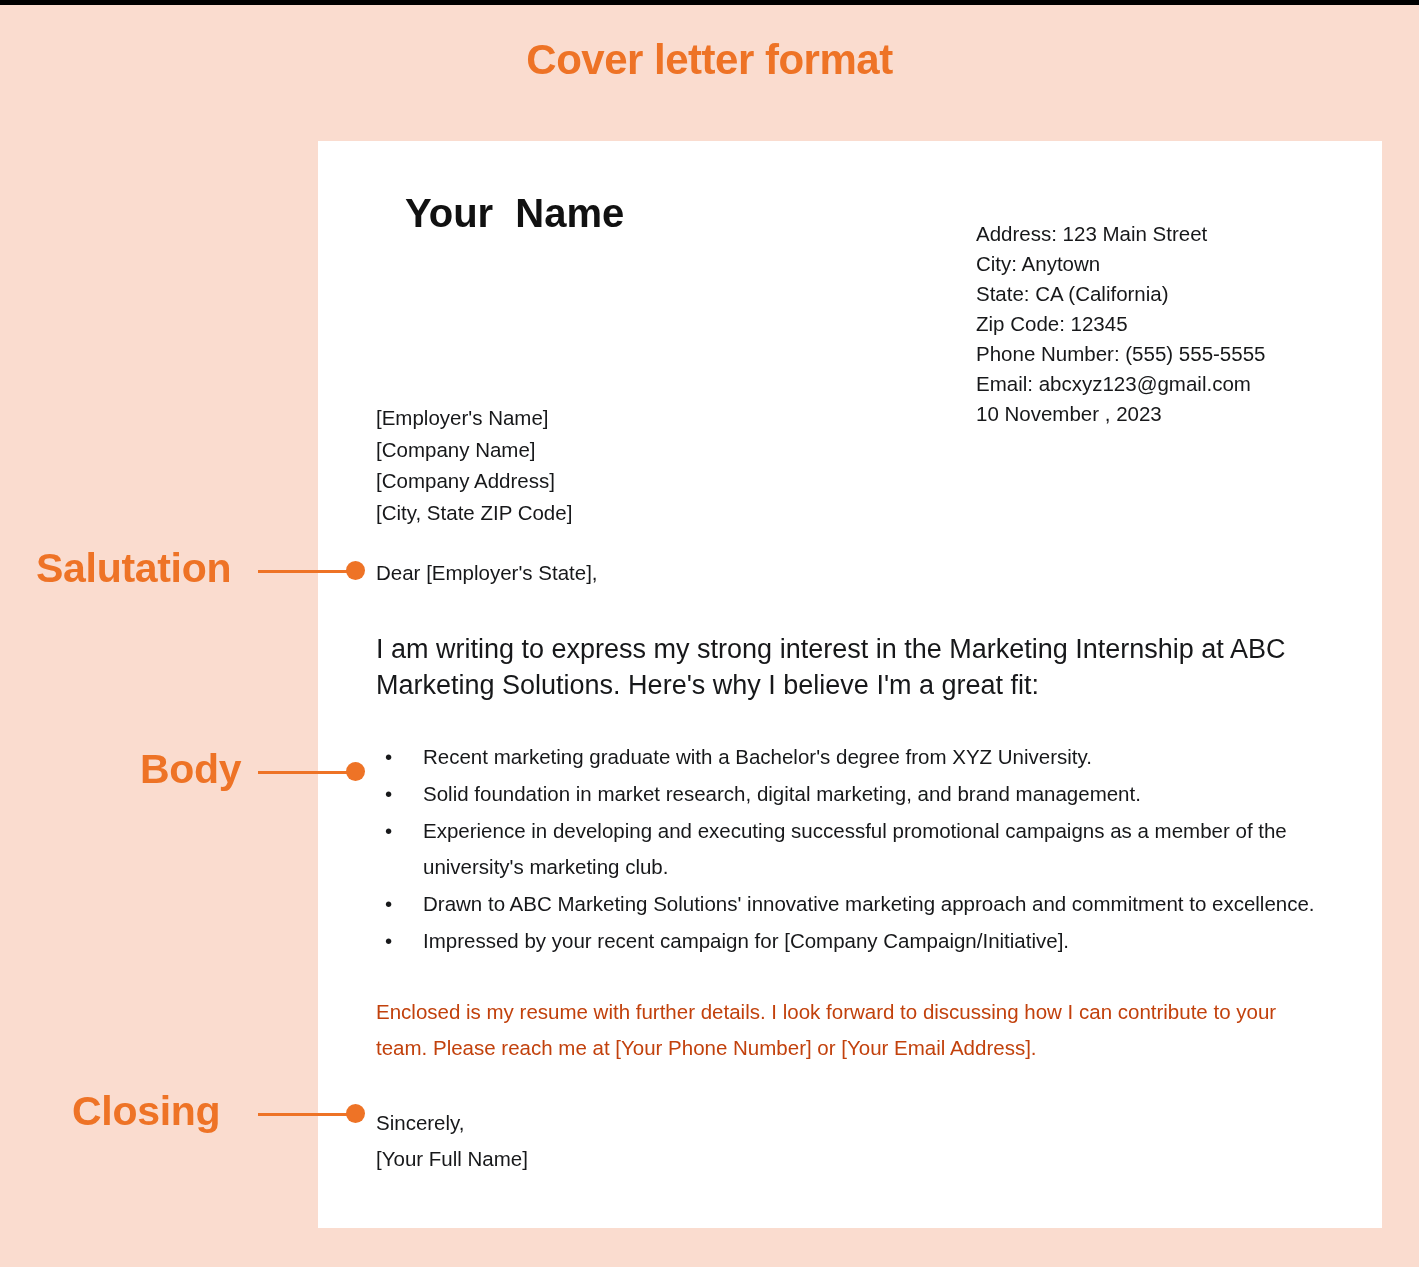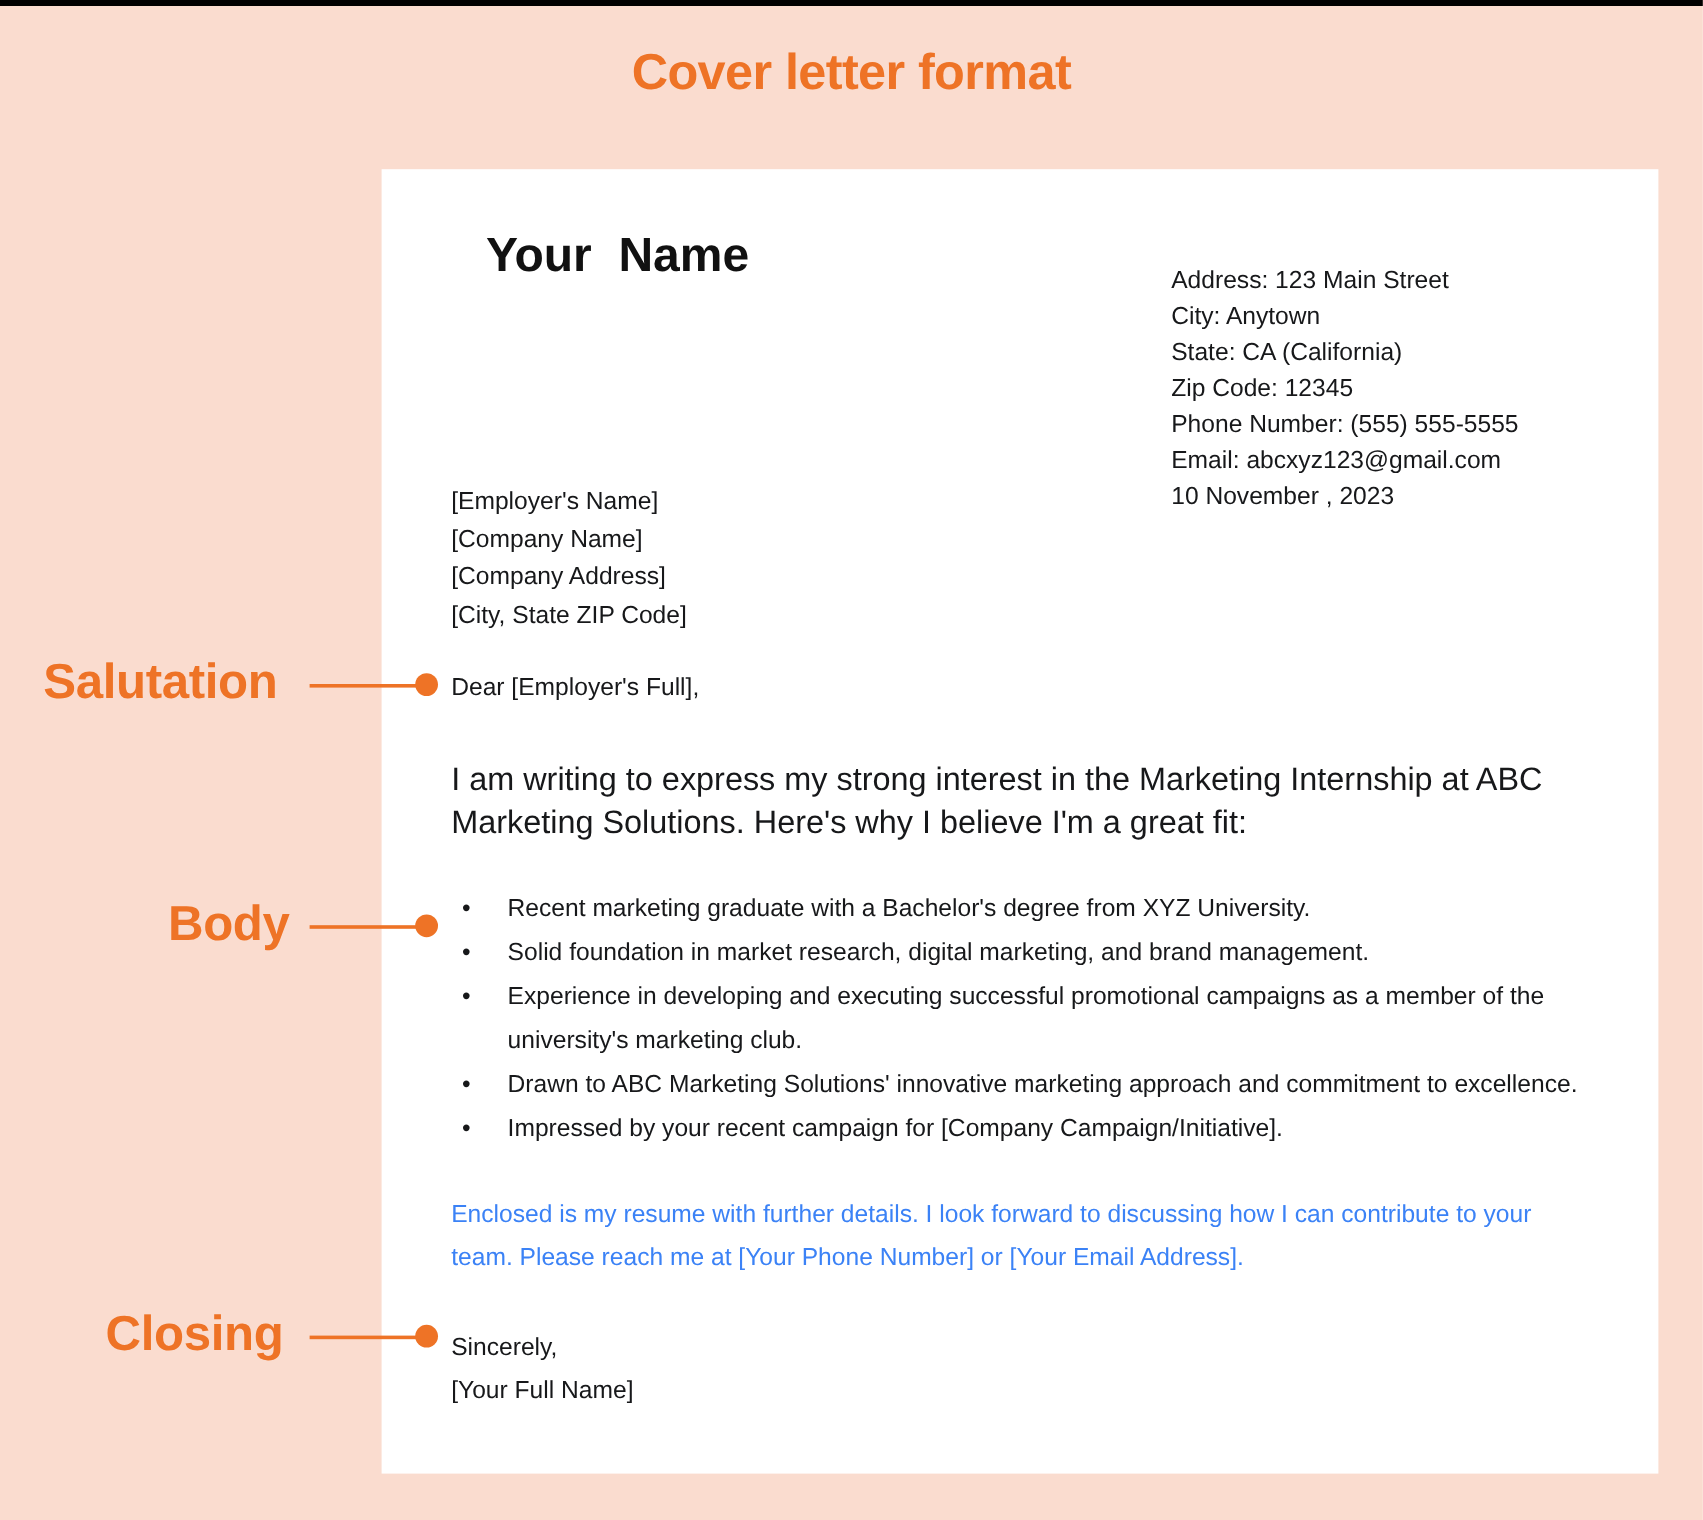--- a/index.html
+++ b/index.html
@@ -115,21 +115,21 @@
     font-size: 20.5px;
     line-height: 36px;
   }
   .closing-para {
     position: absolute;
     left: 58px;
     top: 853px;
     width: 950px;
     font-size: 20.5px;
     line-height: 36px;
-    color: #3b82f6;
+    color: #c2410c;
   }
   .signoff {
     position: absolute;
     left: 58px;
     top: 964px;
     font-size: 20.5px;
     line-height: 36px;
     color: #17181a;
   }
 
@@ -166,21 +166,21 @@
   #ann-salutation .ann-label { left: 36px; }
   #ann-salutation .ann-line { left: 258px; width: 90px; }
   #ann-salutation .ann-dot { left: 346px; }
   
   #ann-body { left: 0; top: 772px; }
   #ann-body .ann-label { left: 140px; }
   #ann-body .ann-line { left: 258px; width: 90px; }
   #ann-body .ann-dot { left: 346px; }
   
   #ann-closing { left: 0; top: 1114px; }
-  #ann-closing .ann-label { left: 88px; }
+  #ann-closing .ann-label { left: 72px; }
   #ann-closing .ann-line { left: 258px; width: 90px; }
   #ann-closing .ann-dot { left: 346px; }
 </style>
 </head>
 <body>
 
 <div class="top-bar"></div>
 
 <div class="page-title">Cover letter format</div>
 
@@ -199,21 +199,21 @@
 
   <div class="employer-block">
     <div>[Employer's Name]</div>
     <div>[Company Name]</div>
     <div>[Company Address]</div>
     <div>[City, State ZIP Code]</div>
   </div>
 
   <div class="letter-date">10 November , 2023</div>
 
-  <div class="salutation-line">Dear [Employer's Full],</div>
+  <div class="salutation-line">Dear [Employer's State],</div>
 
   <div class="intro-para">I am writing to express my strong interest in the Marketing Internship at ABC Marketing Solutions. Here's why I believe I'm a great fit:</div>
 
   <ul class="bullet-list">
     <li>
       <span class="bullet-dot">•</span>
       <span>Recent marketing graduate with a Bachelor's degree from XYZ University.</span>
     </li>
     <li>
       <span class="bullet-dot">•</span>

